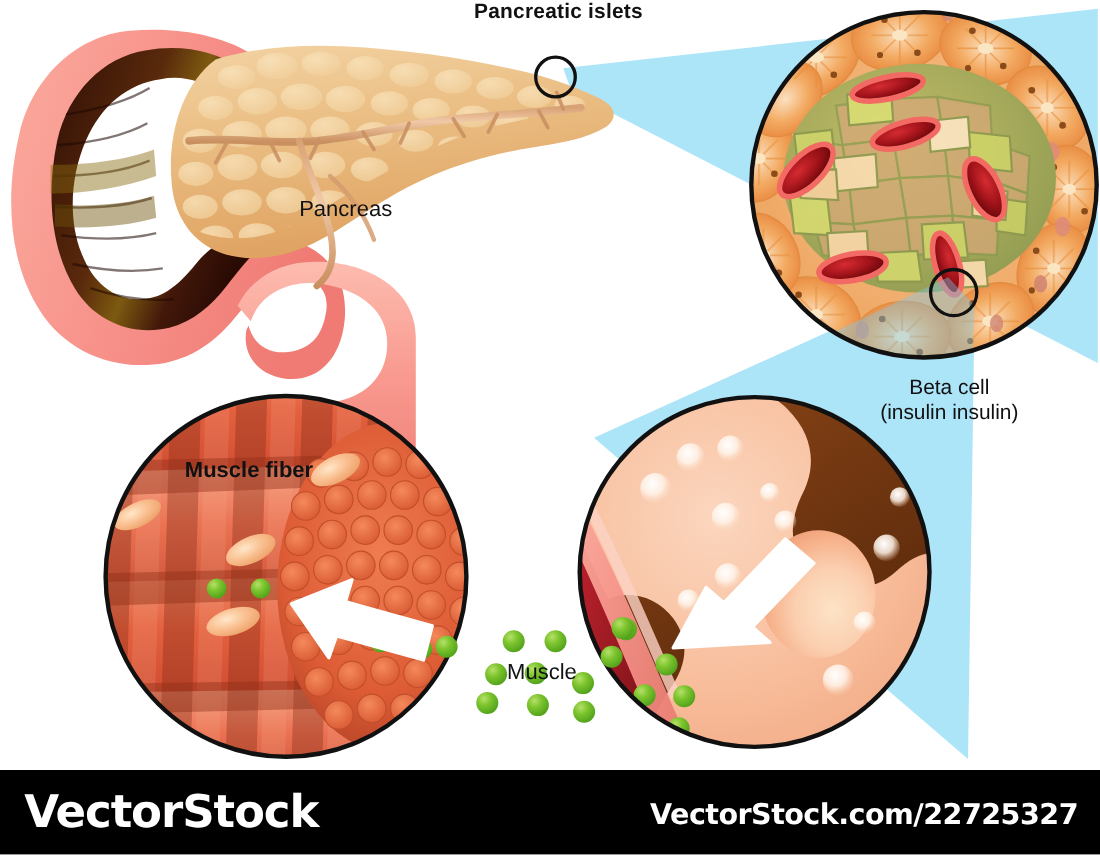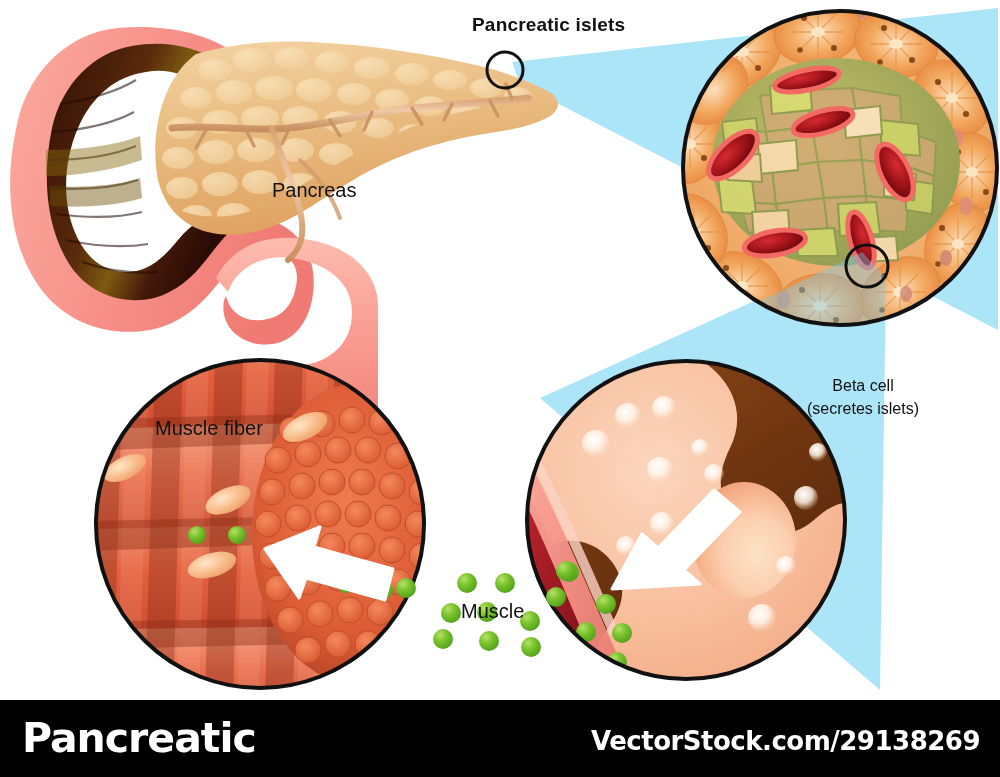--- a/index.html
+++ b/index.html
@@ -4,21 +4,21 @@
 <title>Insulin Pancreas Diagram</title>
 <style>
   html,body{margin:0;padding:0;background:#fff;}
   body{width:1000px;height:777px;overflow:hidden;font-family:"Liberation Sans",sans-serif;}
   #stage{position:relative;width:1000px;height:777px;background:#ffffff;overflow:hidden;}
   svg#art{position:absolute;left:0;top:0;width:1000px;height:777px;display:block;}
 
   .lbl{position:absolute;color:#111111;white-space:pre;line-height:1.18;}
   .lbl-title{font-weight:bold;font-size:19px;letter-spacing:.2px;}
   .lbl-plain{font-size:20px;}
-  .lbl-small{font-size:16px;text-align:center;margin-top:35px;}
+  .lbl-small{font-size:19px;text-align:center;}
 
   #footer{position:absolute;left:0;top:700px;width:1000px;height:77px;background:#000000;}
   #footer .fw{position:absolute;left:22px;top:14px;color:#ffffff;font-size:41px;
       font-family:"DejaVu Sans",sans-serif;font-weight:bold;letter-spacing:-1px;}
   #footer .fu{position:absolute;right:20px;top:26px;color:#ffffff;font-size:26px;
       font-family:"DejaVu Sans",sans-serif;font-weight:bold;letter-spacing:-.5px;}
 </style>
 </head>
 <body>
 
@@ -616,29 +616,29 @@
       <circle cx="530" cy="621" r="10"></circle>
       <circle cx="556" cy="597" r="10"></circle>
       <circle cx="566" cy="571" r="10"></circle>
       <circle cx="443" cy="639" r="10"></circle>
       <circle cx="489" cy="641" r="10"></circle>
       <circle cx="531" cy="647" r="10"></circle>
       <circle cx="406" cy="588" r="10"></circle>
     </g>
   </svg>
 
-  <div class="lbl lbl-title" style="left:431px;top:14px;margin-left:41px;">Pancreatic islets</div>
+  <div class="lbl lbl-title" style="left:431px;top:0;">Pancreatic islets</div>
 
   <div class="lbl lbl-plain" style="left:272px;top:179px;">Pancreas</div>
 
   <div class="lbl lbl-small" style="left:788px;top:342px;width:150px;">Beta cell</div>
-  <div class="lbl lbl-small" style="left:788px;top:365px;width:150px;">(secretes islets)</div>
-
-  <div class="lbl lbl-plain" style="left:155px;top:417px;">Muscle fiber</div>
+  <div class="lbl lbl-small" style="left:788px;top:365px;width:150px;">(insulin insulin)</div>
+
+  <div class="lbl lbl-plain" style="left:168px;top:417px;font-weight:bold;">Muscle fiber</div>
 
   <div class="lbl lbl-plain" style="left:461px;top:600px;">Muscle</div>
 
   <div id="footer">
-    <div class="fw">Pancreatic</div>
-    <div class="fu">VectorStock.com/29138269</div>
+    <div class="fw">VectorStock</div>
+    <div class="fu">VectorStock.com/22725327</div>
   </div>
 
 </div>
 
 </body></html>

